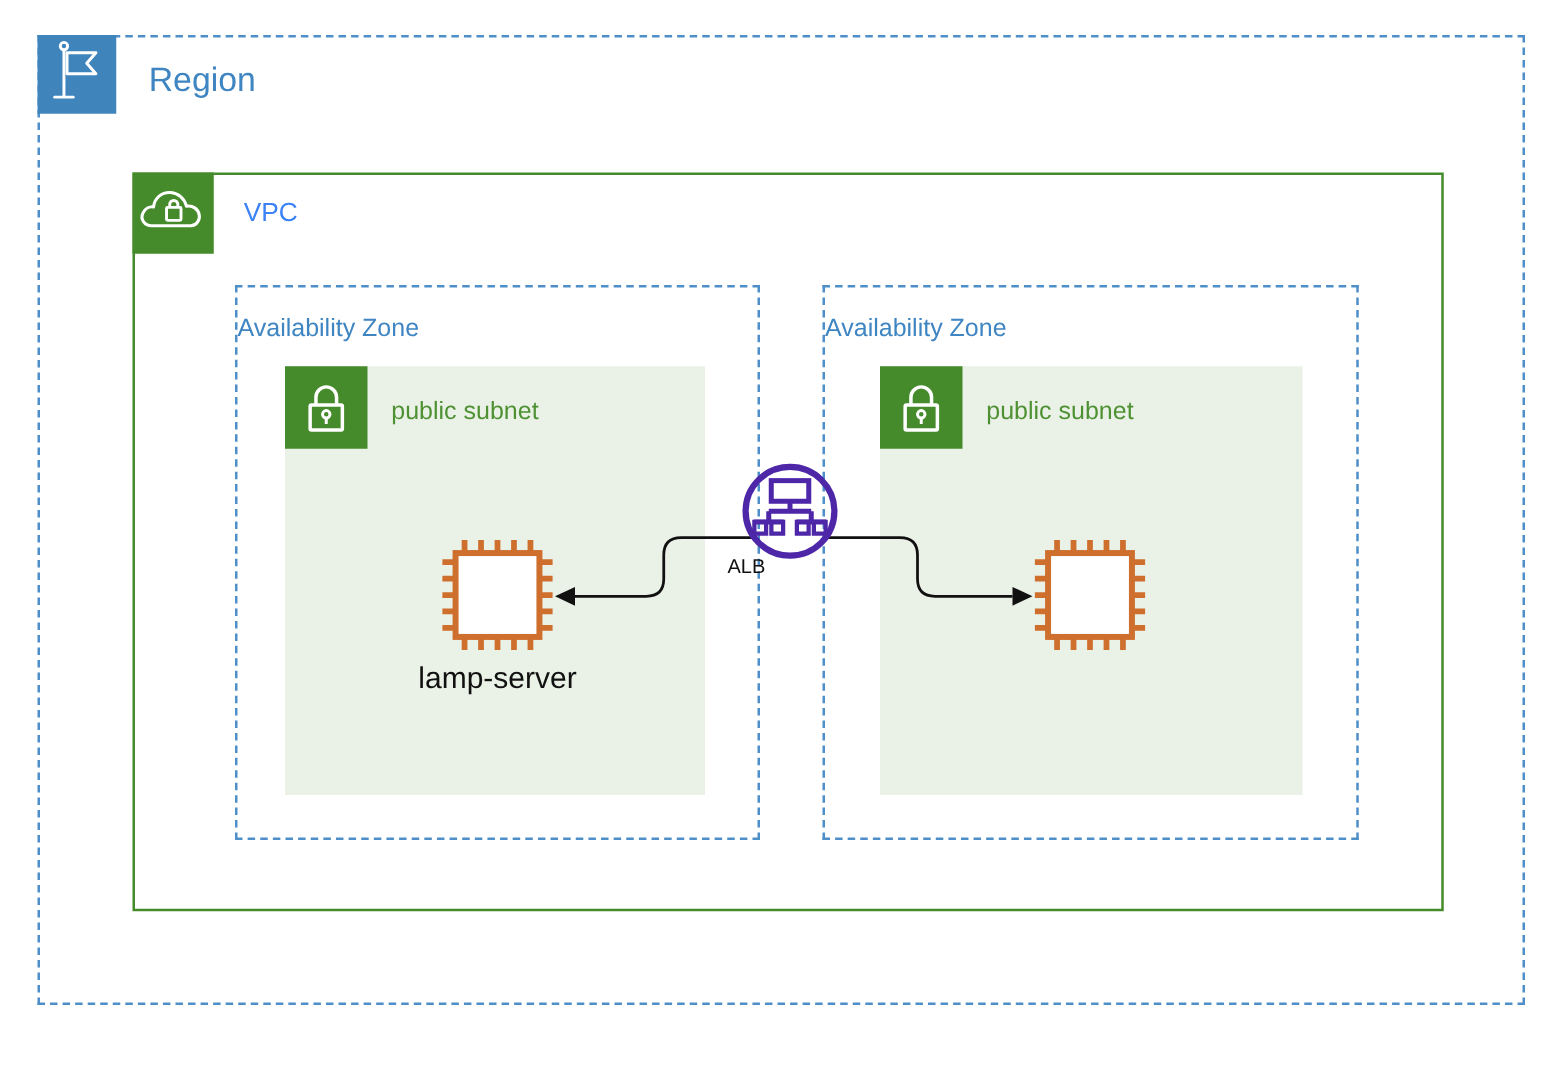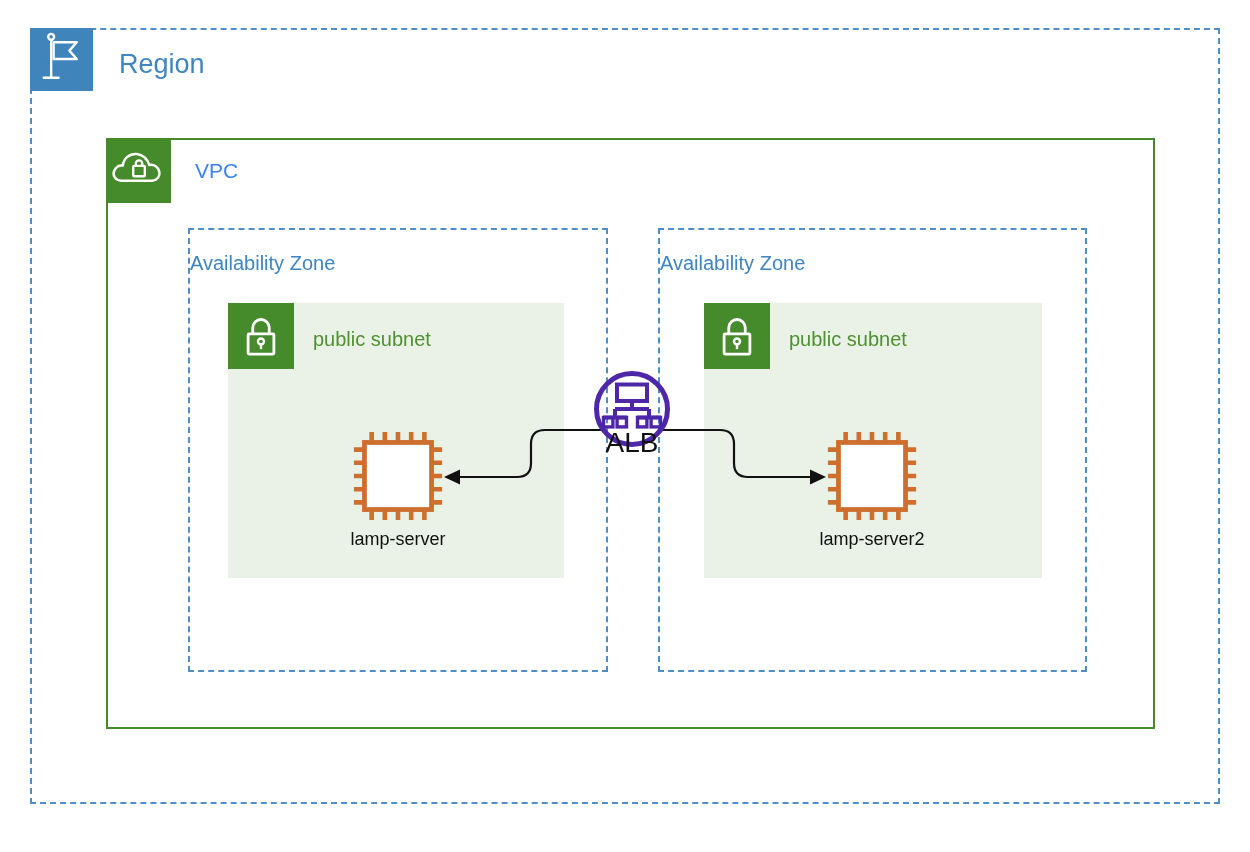--- a/index.html
+++ b/index.html
@@ -8,38 +8,38 @@
     position:relative;width:1250px;height:852px;background:#ffffff;overflow:hidden;
     font-family:"Liberation Sans","DejaVu Sans",sans-serif;
   }
   .abs{position:absolute;}
   
   .region-box{left:30px;top:28px;width:1190px;height:776px;border:2px dashed #4E8FC9;box-sizing:border-box;}
   .vpc-box{left:106px;top:138px;width:1049px;height:591px;border:2px solid #468B2B;box-sizing:border-box;}
   .az-box{top:228px;width:420px;height:444px;border:2px dashed #4E8FC9;box-sizing:border-box;}
   .az-1{left:188px;width:420px;}
   .az-2{left:658px;width:429px;}
-  .subnet{top:303px;width:336px;height:275px;background:#EAF1E6;}
+  .subnet{top:293px;width:336px;height:343px;background:#EAF1E6;}
   .subnet-1{left:228px;width:336px;}
   .subnet-2{left:704px;width:338px;}
   
   .icon-sq{display:block;}
   .region-icon{left:30px;top:28px;width:63px;height:63px;background:#4084BC;}
   .vpc-icon{left:106px;top:138px;width:65px;height:65px;background:#468B2B;}
   .subnet-icon{width:66px;height:66px;background:#468B2B;position:absolute;left:0;top:0;}
   
   .lbl{white-space:nowrap;}
   .region-label{left:119px;top:49px;font-size:27px;color:#3E85C2;}
   .vpc-label{left:195px;top:159px;font-size:21px;color:#3b82f6;}
   .az-label{left:0;right:0;top:22px;text-align:left;font-size:20px;color:#3E85C2;position:absolute;}
   .subnet-label{position:absolute;left:85px;top:25px;font-size:20px;color:#4E9132;}
-  .inst-label{width:300px;text-align:center;font-size:18px;color:#111111;}
+  .inst-label{width:300px;text-align:center;font-size:24px;color:#111111;}
   .inst-label-1{left:248px;top:529px;}
   .inst-label-2{left:722px;top:529px;}
-  .alb-label{left:582px;top:427px;width:100px;text-align:center;font-size:28px;color:#111111;}
+  .alb-label{left:582px;top:445px;width:100px;font-size:16px;color:#111111;}
   
   .chip{width:92px;height:92px;}
   .chip-1{left:352px;top:430px;}
   .chip-2{left:826px;top:430px;}
   .alb-svg{left:590px;top:367px;width:84px;height:84px;}
   .arrows{left:0;top:0;width:1250px;height:852px;pointer-events:none;}
 </style>
 </head>
 <body>
 
@@ -107,21 +107,20 @@
     </svg>
   </div>
   <div class="abs inst-label inst-label-1 lbl">lamp-server</div>
 
   <div class="abs chip chip-2">
     <svg width="92" height="92" viewBox="0 0 96 96">
       <rect x="13" y="13" width="70" height="70" fill="#ffffff" stroke="#CE6F2E" stroke-width="5"></rect>
       <path stroke="#CE6F2E" stroke-width="4.8" fill="none" d="M20.5 2V13M34.25 2V13M48 2V13M61.75 2V13M75.5 2V13 M20.5 83V94M34.25 83V94M48 83V94M61.75 83V94M75.5 83V94 M2 20.5H13M2 34.25H13M2 48H13M2 61.75H13M2 75.5H13 M83 20.5H94M83 34.25H94M83 48H94M83 61.75H94M83 75.5H94"></path>
     </svg>
   </div>
-  <div class="abs inst-label inst-label-2 lbl">lamp-server2</div>
 
   <svg class="abs arrows" viewBox="0 0 1250 852">
     <path d="M604 430 H545 Q531 430 531 444 V463 Q531 477 517 477 H460" fill="none" stroke="#111111" stroke-width="2.2"></path>
     <polygon points="444,477 460,469.5 460,484.5" fill="#111111"></polygon>
     <path d="M660 430 H720 Q734 430 734 444 V463 Q734 477 748 477 H810" fill="none" stroke="#111111" stroke-width="2.2"></path>
     <polygon points="826,477 810,469.5 810,484.5" fill="#111111"></polygon>
   </svg>
 
   <div class="abs alb-svg">
     <svg width="84" height="84" viewBox="0 0 84 84" fill="none">

